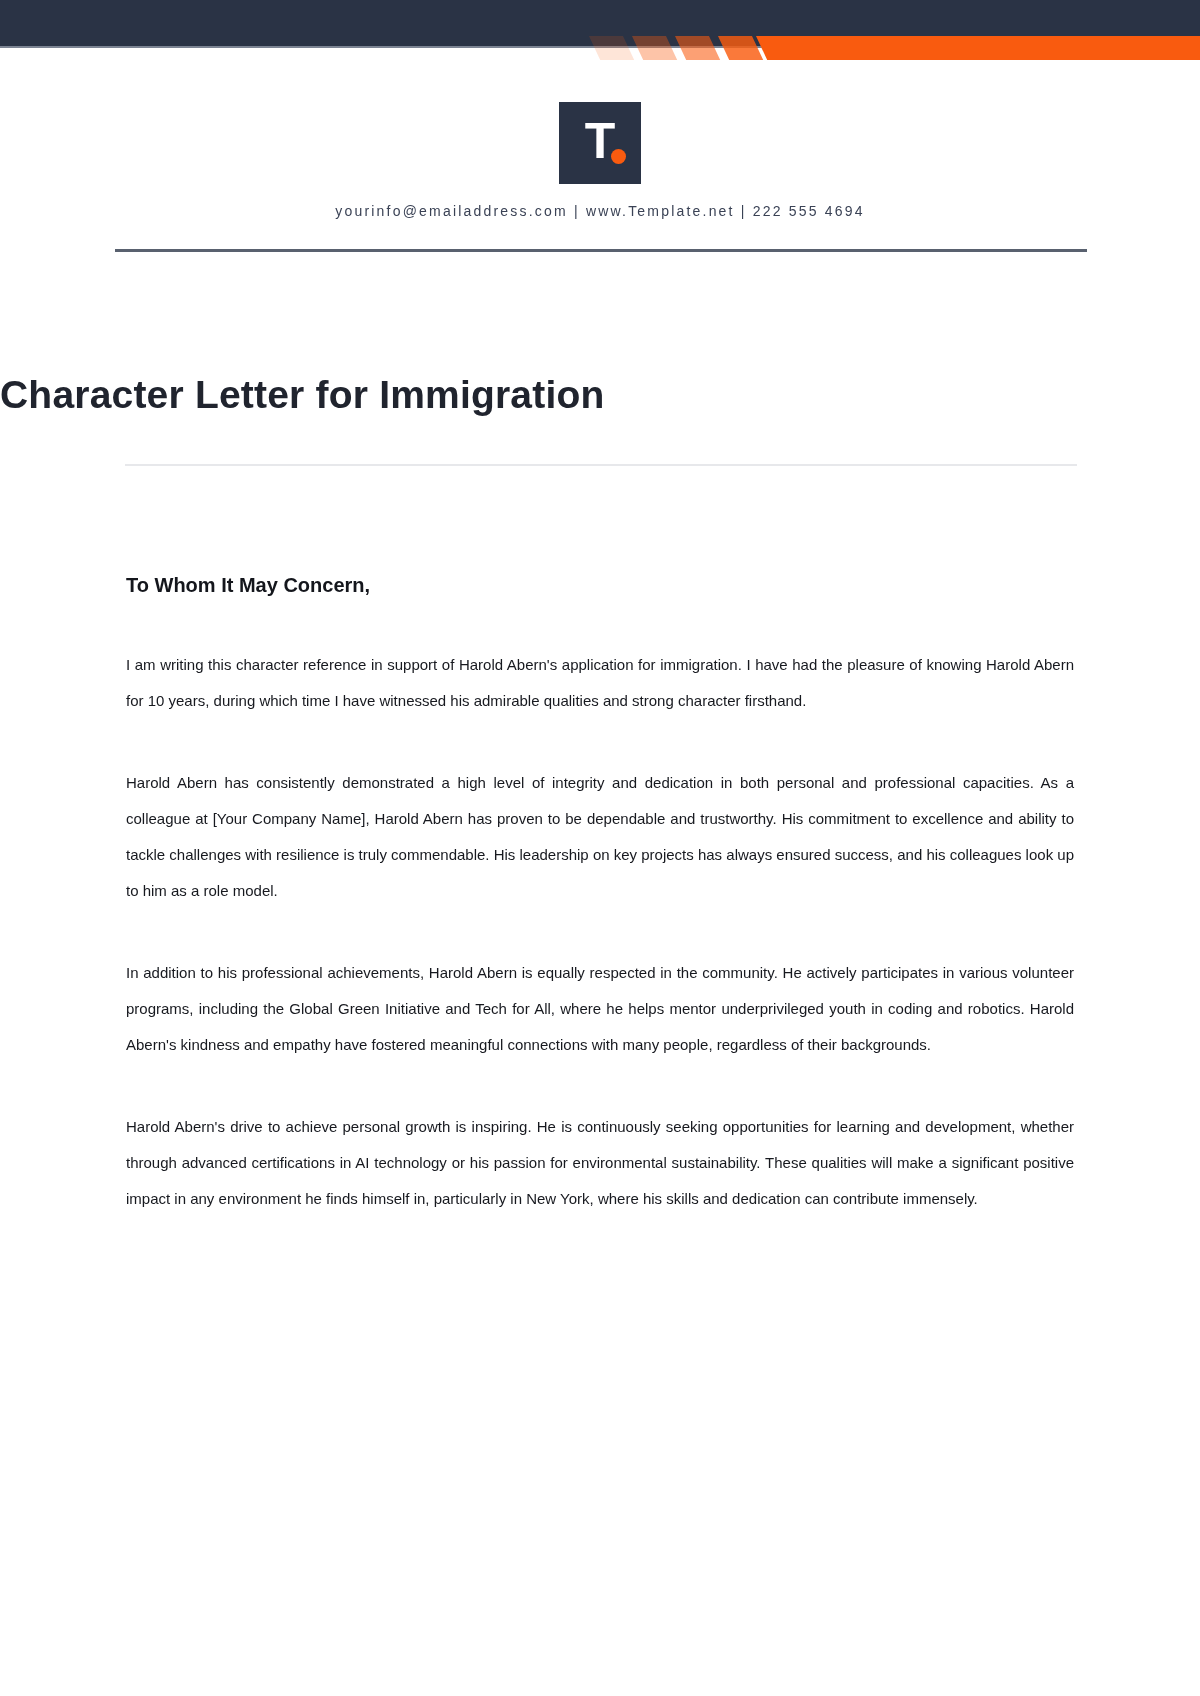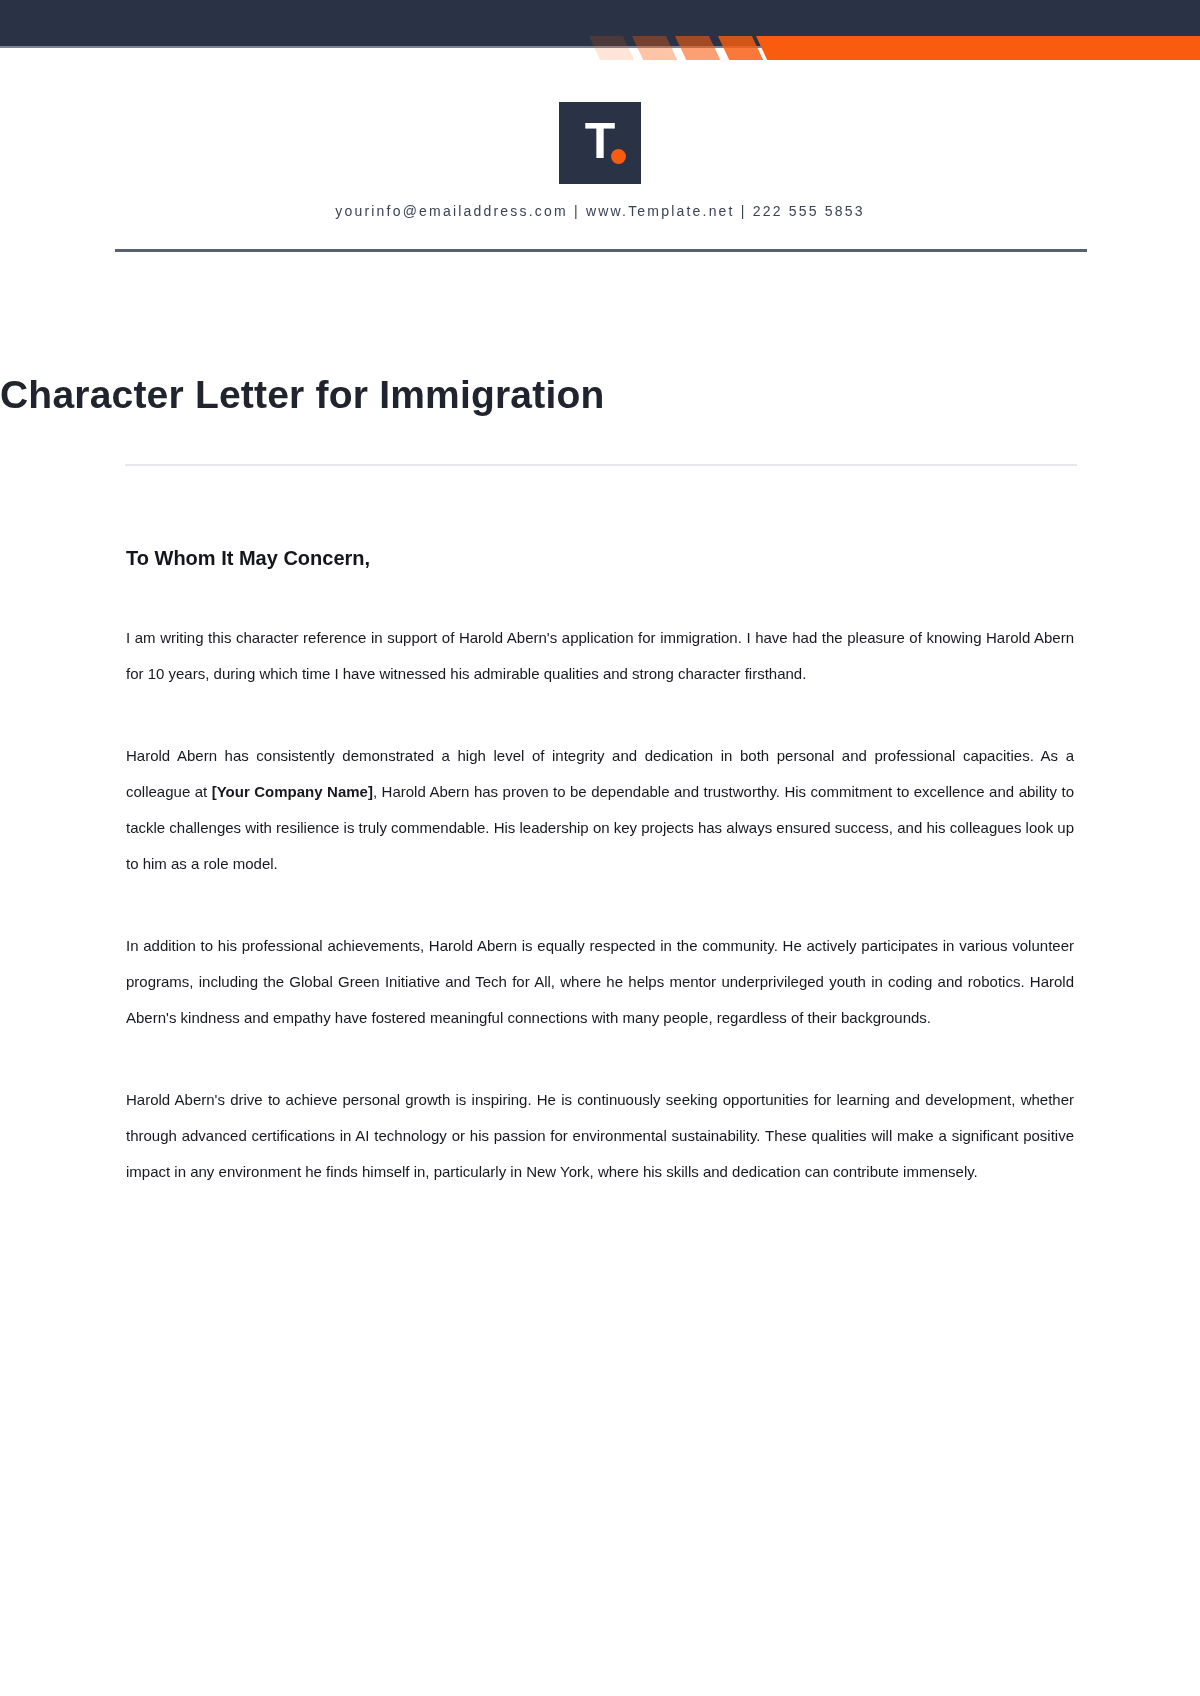--- a/index.html
+++ b/index.html
@@ -96,60 +96,60 @@
     text-align:left;
     font-size:39px;
     line-height:46px;
     font-weight:700;
     color:#20242e;
     letter-spacing:.2px;
   }
 
   
   .letter{
-    position:absolute; top:540px; left:126px;
+    position:absolute; top:567px; left:126px;
     width:948px;
   }
   .salutation{
     font-size:20px;
     font-weight:700;
     line-height:36px;
     margin:0 0 44px 0;
     color:#14161c;
   }
   .letter p.body-par{
     margin:0 0 46px 0;
     font-size:15px;
     line-height:36px;
     text-align:justify;
     color:#17191f;
   }
   .letter p.body-par:last-child{margin-bottom:12px;}
-  .letter strong{font-weight:700;}
+  .letter strong{font-weight:400;}
 </style>
 </head>
 <body>
 
 <div class="page">
 
   <div class="navbar"></div>
   <div class="accent-band">
     <div class="stripe s1"></div>
     <div class="stripe s2"></div>
     <div class="stripe s3"></div>
     <div class="stripe s4"></div>
     <div class="accent-bar"></div>
   </div>
 
   <div class="logo-box">
     <div class="logo-letter">T</div>
     <div class="logo-dot"></div>
   </div>
 
-  <div class="contact-line">yourinfo@emailaddress.com | www.Template.net | 222 555 5853</div>
+  <div class="contact-line">yourinfo@emailaddress.com | www.Template.net | 222 555 4694</div>
 
   <div class="divider-dark"></div>
 
   <div class="doc-title">Character Letter for Immigration</div>
 
   <div class="divider-light"></div>
 
   <div class="letter">
     <p class="salutation">To Whom It May Concern,</p>
 

